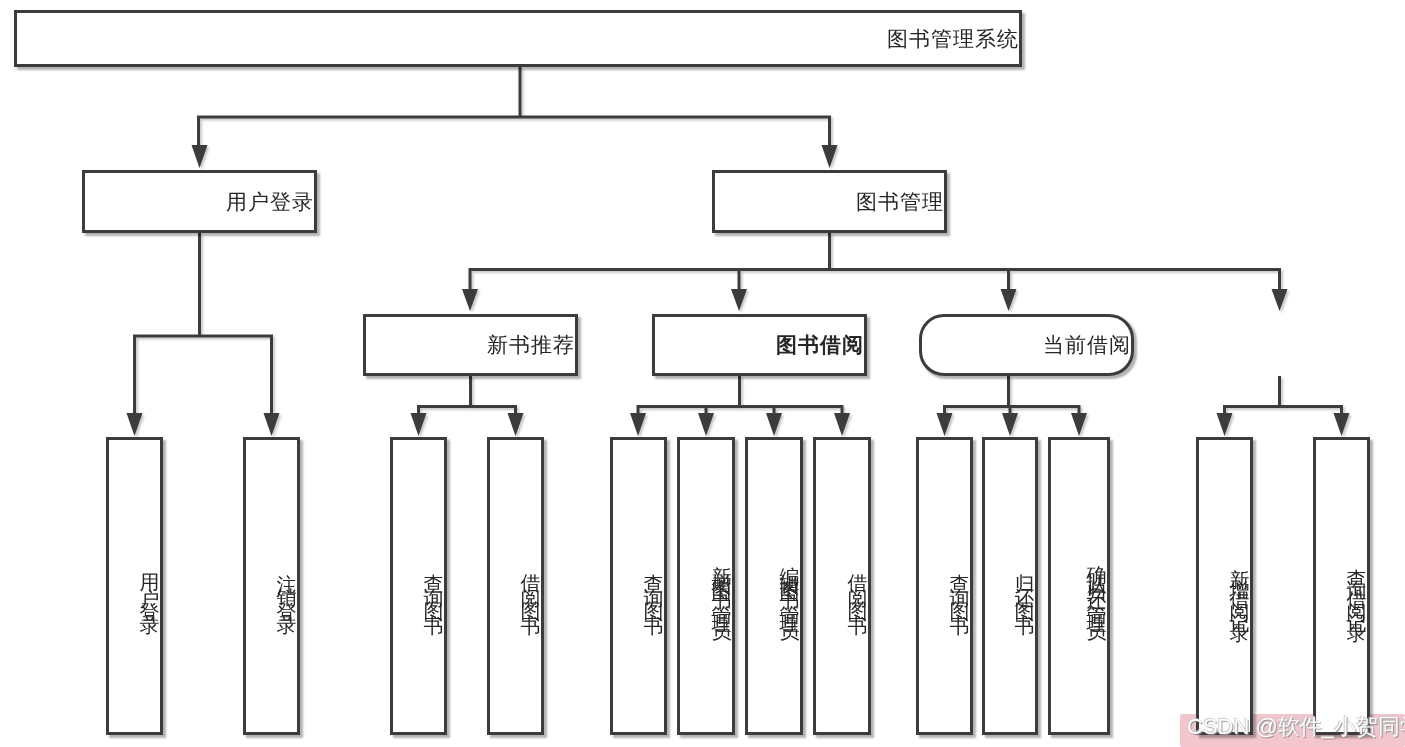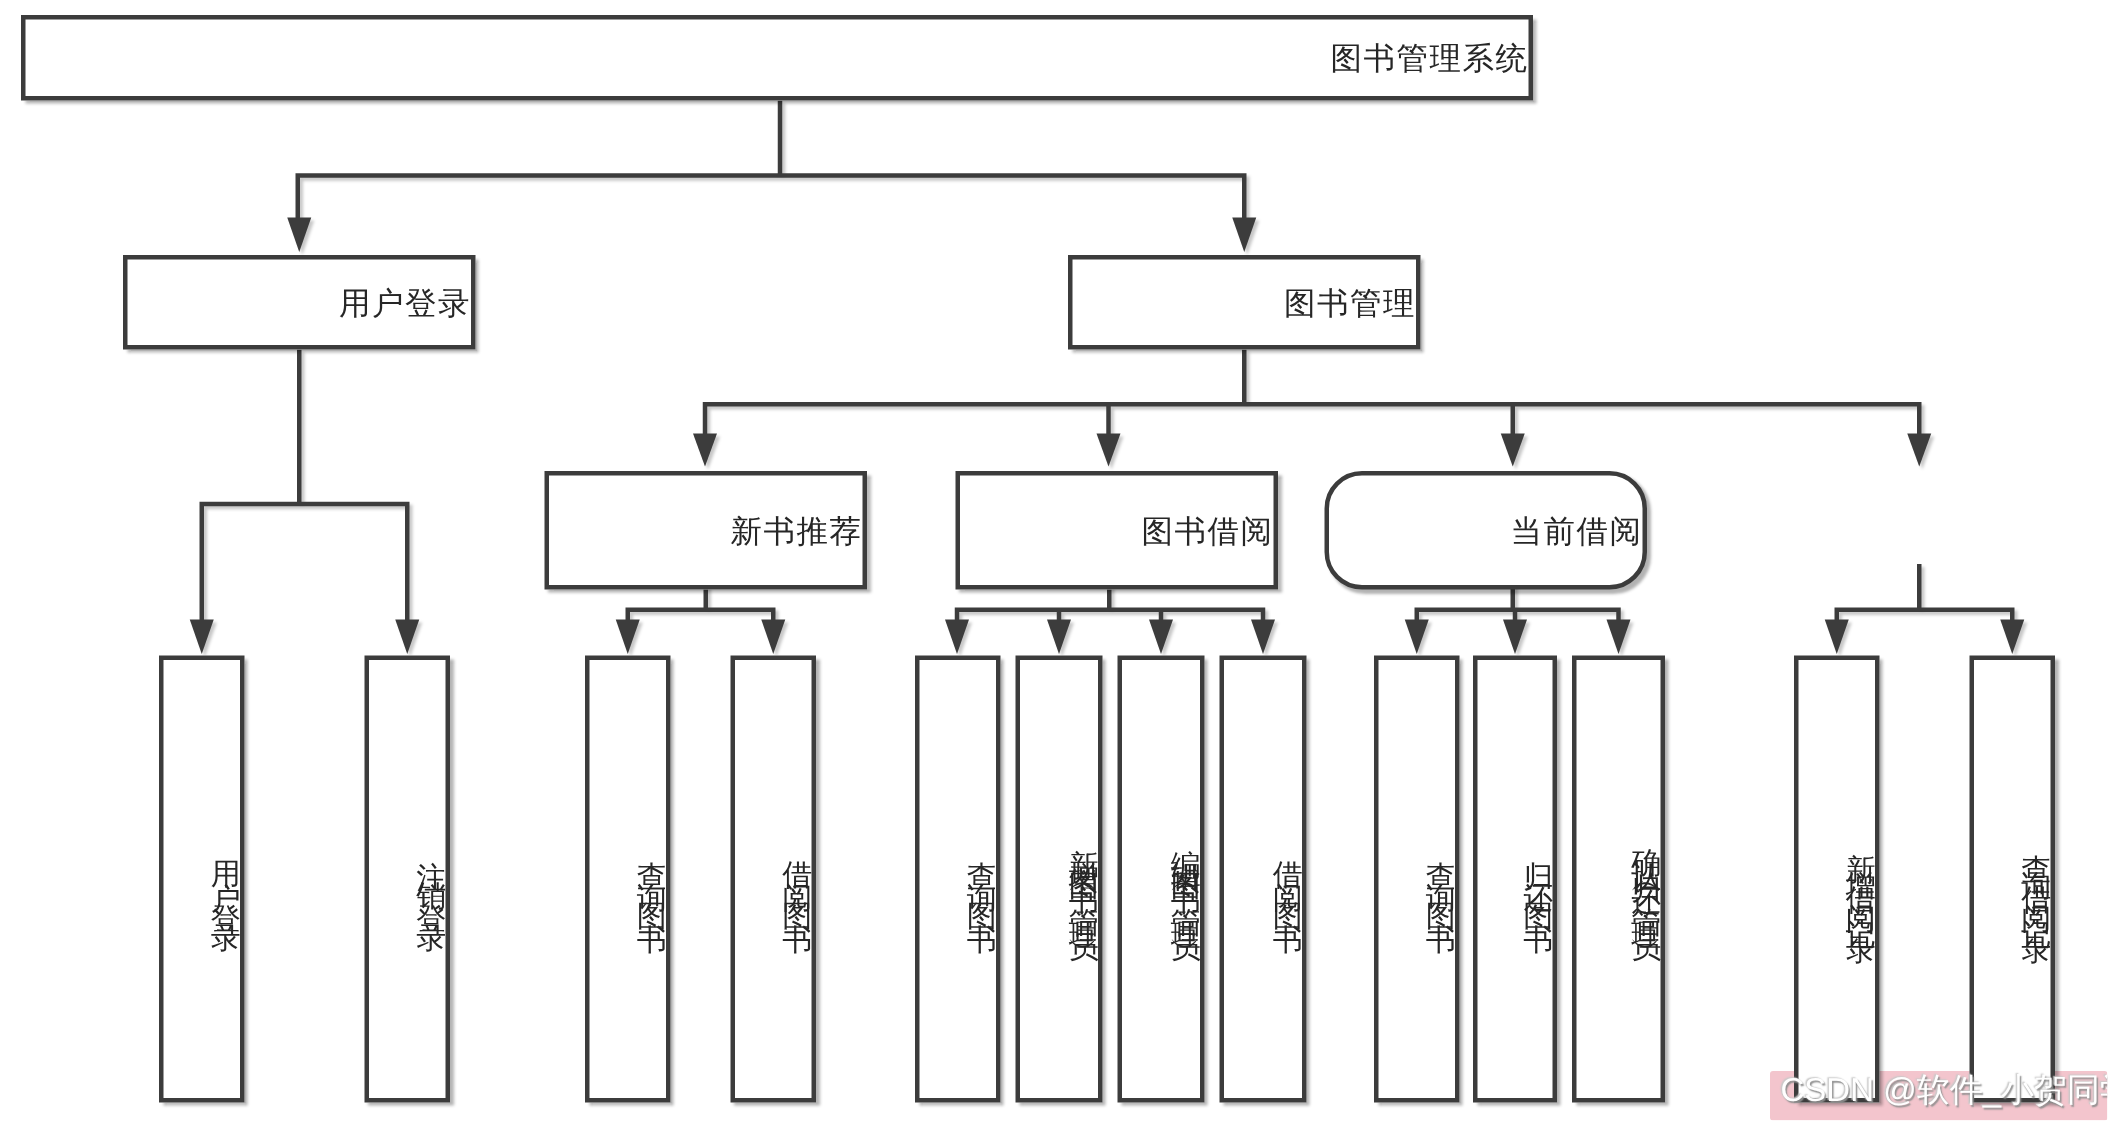--- a/index.html
+++ b/index.html
@@ -17,22 +17,22 @@
   .node{
     position:absolute;background:#ffffff;border:3px solid var(--line);
     box-sizing:border-box;display:flex;align-items:center;justify-content:flex-end;
     box-shadow:2.5px 2.5px 2px rgba(0,0,0,0.30);z-index:2;
   }
   .node .lbl{font-size:21px;letter-spacing:1px;color:var(--text);white-space:nowrap;}
   
   .root  {left:14px;  top:10px;  width:1008px; height:57px;}
   .lv2a  {left:82px;  top:170px; width:235px;  height:63px;}
   .lv2b  {left:712px; top:170px; width:235px;  height:63px;}
-  .lv3   {top:314px;  width:215px; height:79px;padding-left:29px;}
-  .lv3a{left:363px;} .lv3b{left:637px;} .lv3c{left:883px;border-radius:25px;} .lv3d{left:1172px;}
+  .lv3   {top:314px;  width:215px; height:62px;padding-left:29px;}
+  .lv3a{left:363px;} .lv3b{left:652px;font-weight:bold;} .lv3c{left:919px;border-radius:25px;} .lv3d{left:1172px;}
   
   .leaf{top:437px;width:57px;height:298px;}
   .vtext{
     writing-mode:vertical-rl;text-orientation:mixed;
     font-size:20px;color:var(--text);line-height:1;white-space:nowrap;
   }
   .v4{letter-spacing:14px;}
   .v6{letter-spacing:11px;}
   .v9{letter-spacing:8px;}
   

